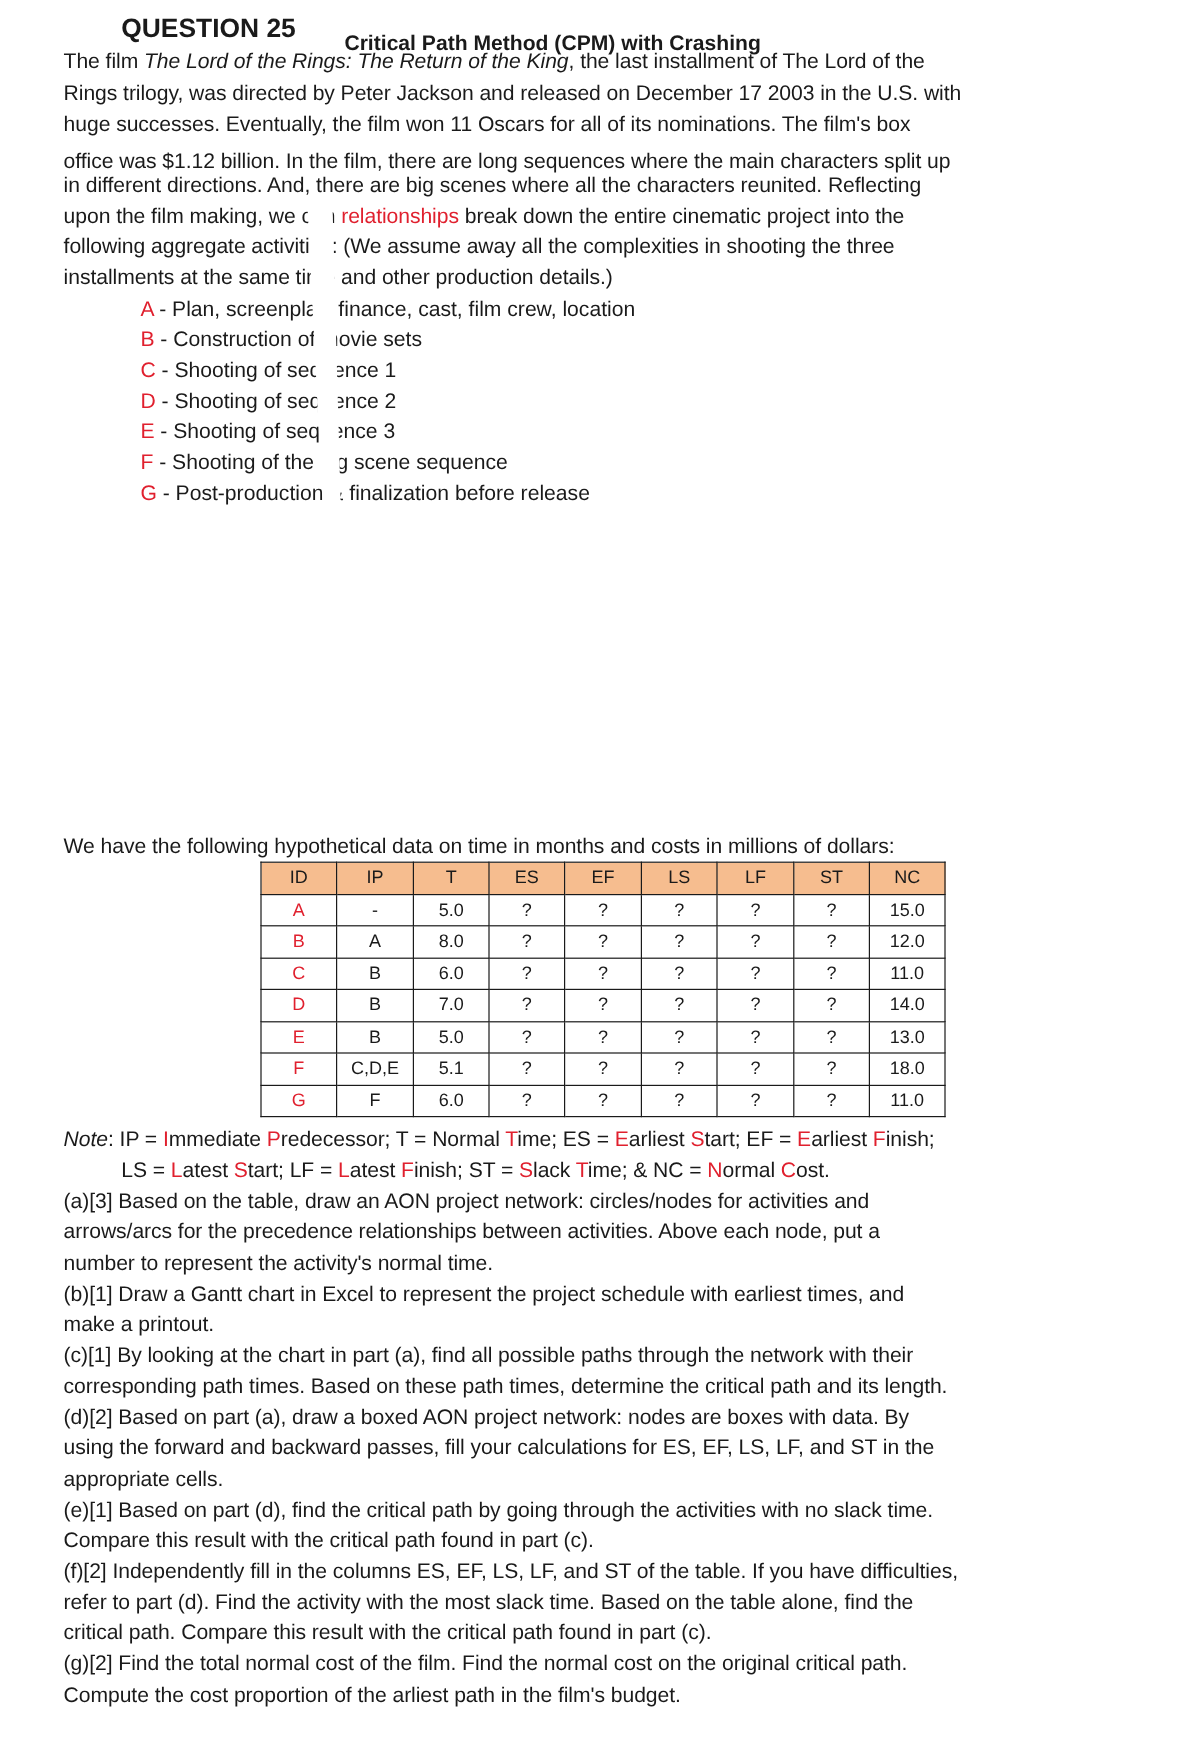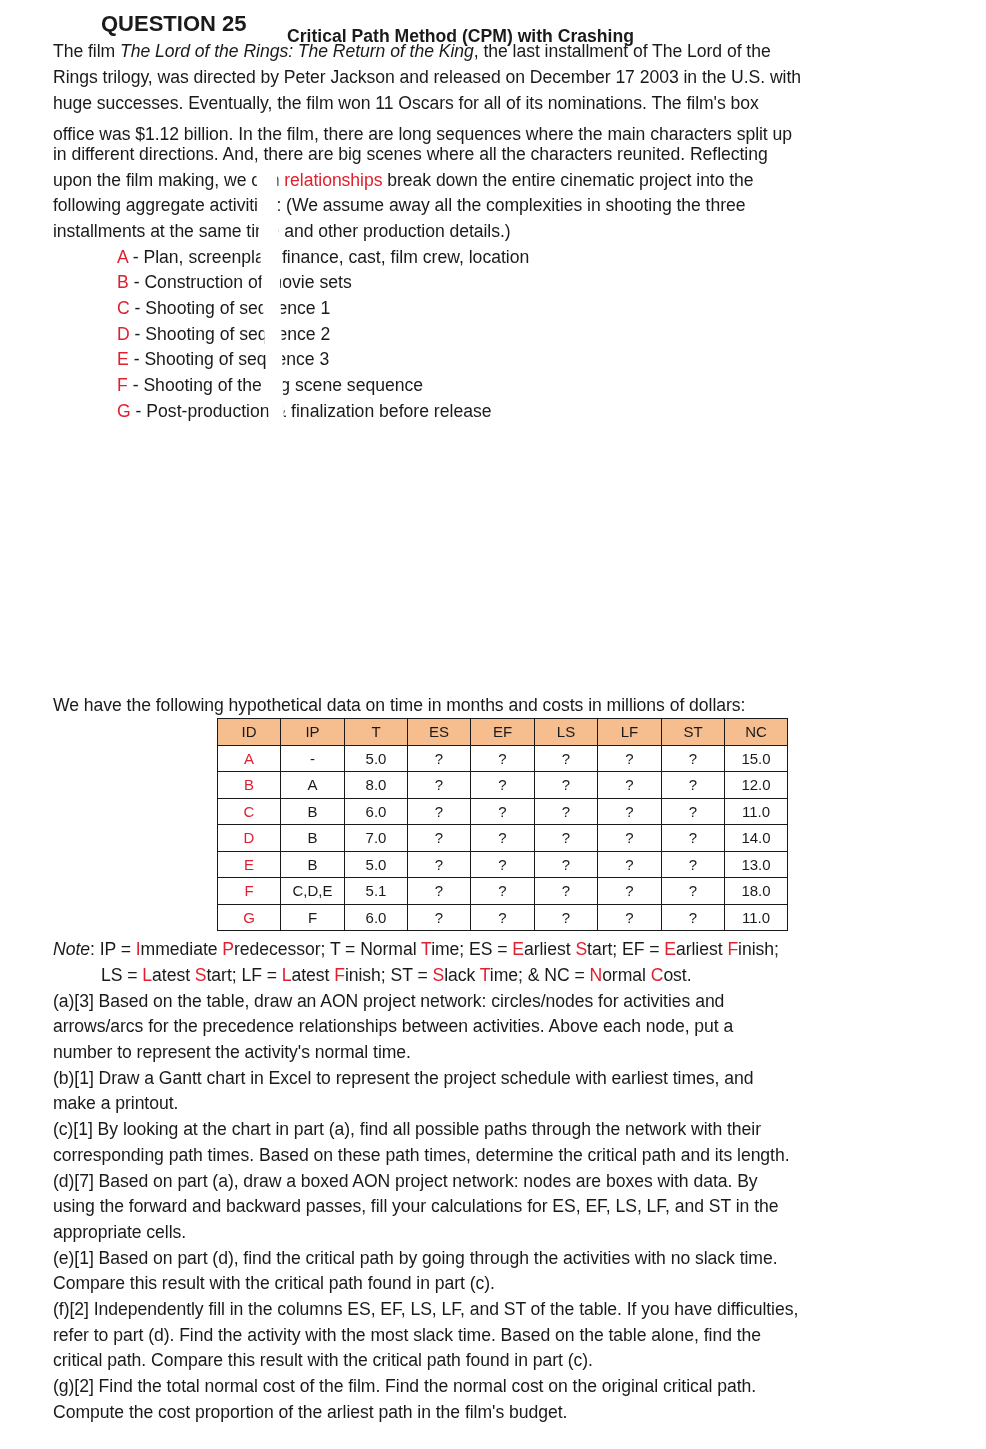--- a/index.html
+++ b/index.html
@@ -165,21 +165,21 @@
 <div class="line" style="top:938px"><span class="it">Note</span><span id="note1"><span>: IP = </span><span class="red">I</span><span>mmediate </span><span class="red">P</span><span>redecessor; T = Normal </span><span class="red">T</span><span>ime; ES = </span><span class="red">E</span><span>arliest </span><span class="red">S</span><span>tart; EF = </span><span class="red">E</span><span>arliest </span><span class="red">F</span><span>inish;</span></span></div>
 <div class="line indent" style="top:964px"><span id="note2"><span>LS = </span><span class="red">L</span><span>atest </span><span class="red">S</span><span>tart; LF = </span><span class="red">L</span><span>atest </span><span class="red">F</span><span>inish; ST = </span><span class="red">S</span><span>lack </span><span class="red">T</span><span>ime; &amp; NC = </span><span class="red">N</span><span>ormal </span><span class="red">C</span><span>ost.</span></span></div>
 
 <div class="line" style="top:990px">(a)[3] Based on the table, draw an AON project network: circles/nodes for activities and</div>
 <div class="line" style="top:1015px">arrows/arcs for the precedence relationships between activities. Above each node, put a</div>
 <div class="line" style="top:1041px">number to represent the activity's normal time.</div>
 <div class="line" style="top:1067px">(b)[1] Draw a Gantt chart in Excel to represent the project schedule with earliest times, and</div>
 <div class="line" style="top:1092px">make a printout.</div>
 <div class="line" style="top:1118px">(c)[1] By looking at the chart in part (a), find all possible paths through the network with their</div>
 <div class="line" style="top:1144px">corresponding path times. Based on these path times, determine the critical path and its length.</div>
-<div class="line" style="top:1170px">(d)[7] Based on part (a), draw a boxed AON project network: nodes are boxes with data. By</div>
+<div class="line" style="top:1170px">(d)[2] Based on part (a), draw a boxed AON project network: nodes are boxes with data. By</div>
 <div class="line" style="top:1195px">using the forward and backward passes, fill your calculations for ES, EF, LS, LF, and ST in the</div>
 <div class="line" style="top:1221px">appropriate cells.</div>
 <div class="line" style="top:1247px">(e)[1] Based on part (d), find the critical path by going through the activities with no slack time.</div>
 <div class="line" style="top:1272px">Compare this result with the critical path found in part (c).</div>
 <div class="line" style="top:1298px">(f)[2] Independently fill in the columns ES, EF, LS, LF, and ST of the table. If you have difficulties,</div>
 <div class="line" style="top:1324px">refer to part (d). Find the activity with the most slack time. Based on the table alone, find the</div>
 <div class="line" style="top:1349px">critical path. Compare this result with the critical path found in part (c).</div>
 <div class="line" style="top:1375px">(g)[2] Find the total normal cost of the film. Find the normal cost on the original critical path.</div>
 <div class="line" style="top:1401px">Compute the cost proportion of the arliest path in the film's budget.</div>
 

